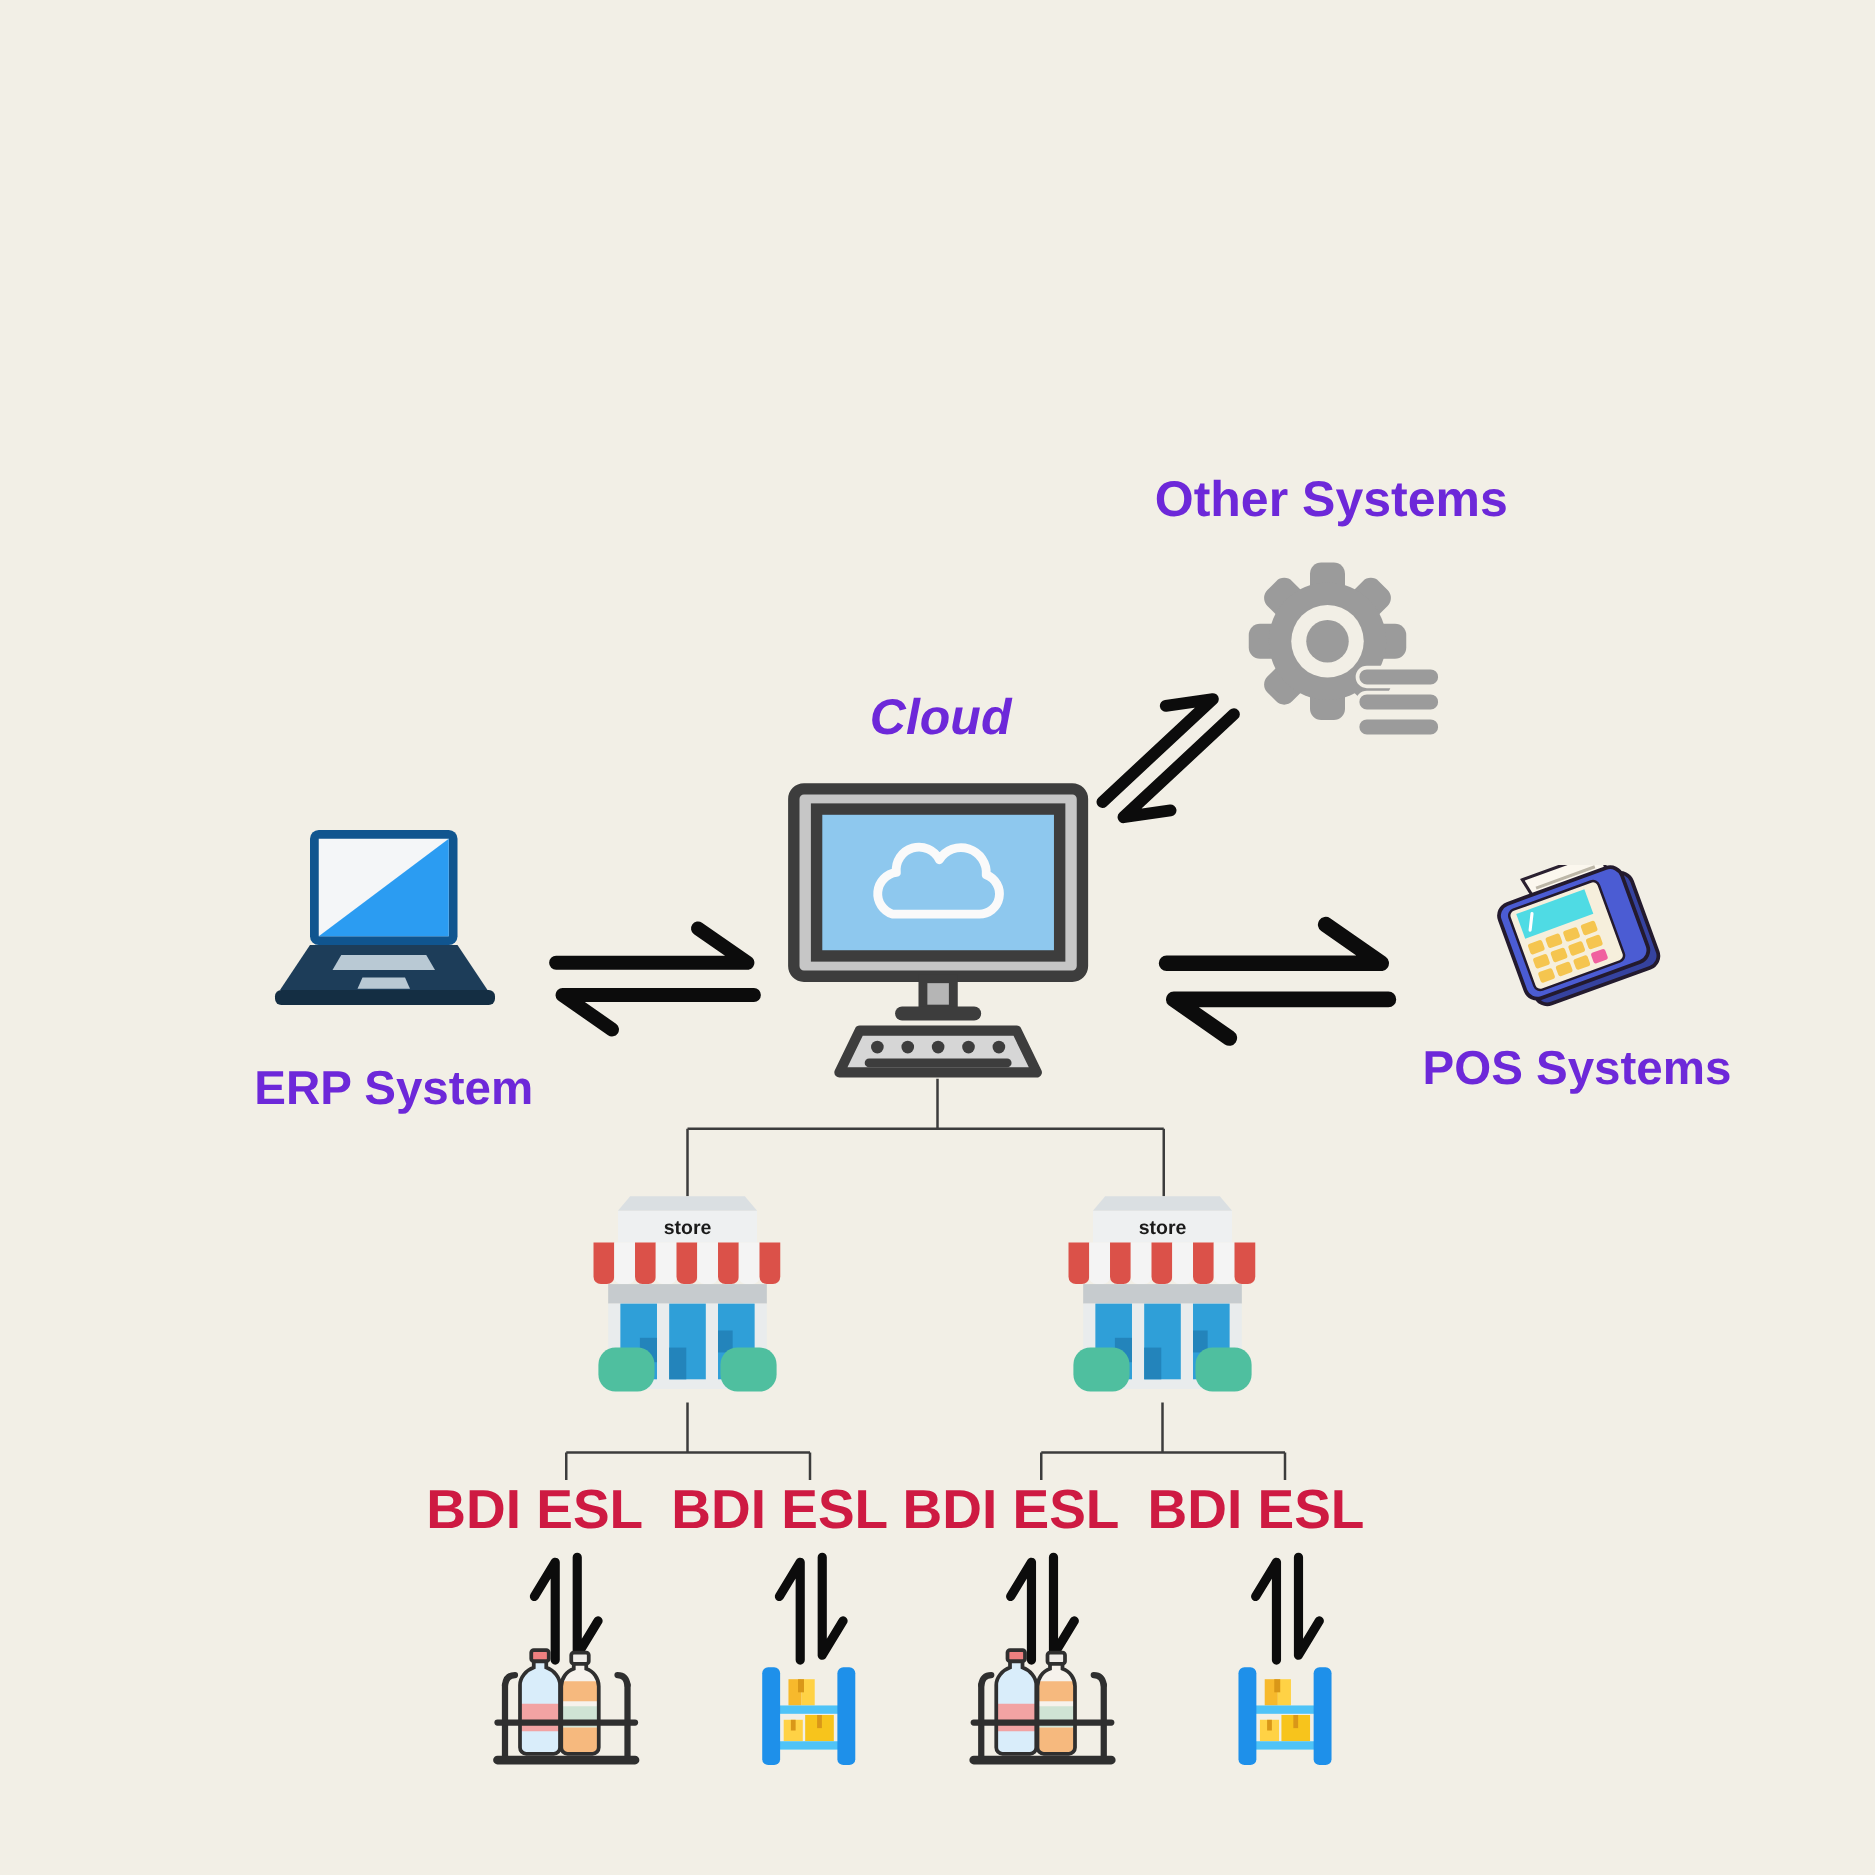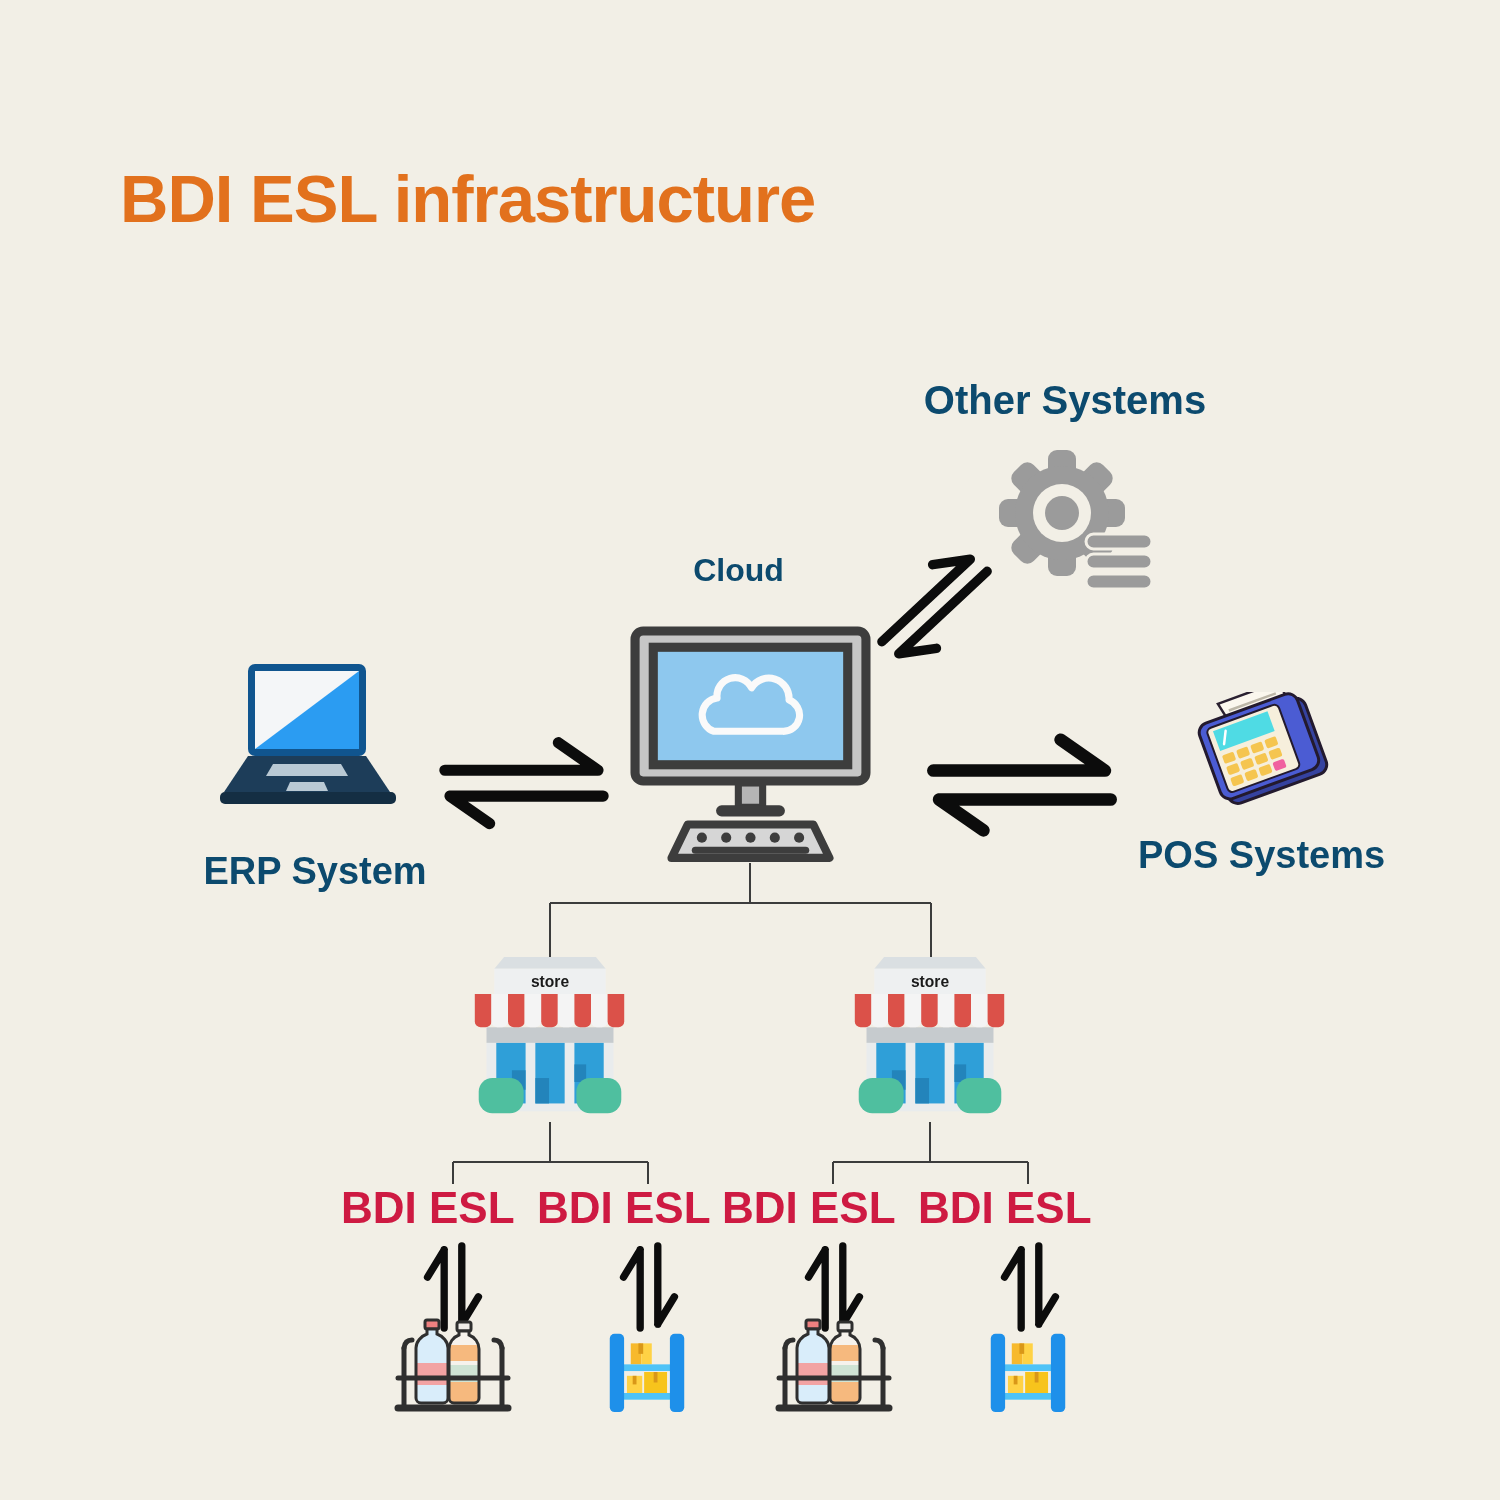--- a/index.html
+++ b/index.html
@@ -9,41 +9,40 @@
     font-family:"Liberation Sans",sans-serif;
   }
   .abs{position:absolute;}
   .title{
     left:120px;top:160px;
     font-size:67px;font-weight:700;letter-spacing:-1px;
     color:#e2711d;white-space:nowrap;
   }
   .node-label{
     position:absolute;text-align:center;font-weight:700;
-    color:#0c4a6e;white-space:nowrap;
+    color:#6d28d9;white-space:nowrap;
   }
   .lbl-other{left:910px;top:378px;width:310px;font-size:40px;}
-  .lbl-cloud{left:636px;top:552px;width:205px;font-size:32px;}
+  .lbl-cloud{left:650px;top:552px;width:205px;font-size:40px;font-style:italic;}
   .lbl-erp{left:200px;top:850px;width:230px;font-size:38px;}
   .lbl-pos{left:1138px;top:834px;width:235px;font-size:38px;}
   .esl-label{
     position:absolute;top:1183px;width:220px;
     font-size:44px;font-weight:700;color:#ce1a42;white-space:nowrap;
   }
   .esl-1{left:341px;} .esl-2{left:537px;} .esl-3{left:722px;} .esl-4{left:918px;}
   .store-sign-text{font-weight:700;}
   svg{display:block;}
   .rot-arrow{transform:rotate(-43deg);}
 </style>
 </head>
 <body>
 
 <div class="canvas">
 
-  <div class="abs title">BDI ESL infrastructure</div>
 
   <svg class="abs" style="left:0;top:0" width="1500" height="1500" viewBox="0 0 1500 1500">
     <g fill="none" stroke="#3c3c3c" stroke-width="2">
       <path d="M750 863 V903"></path>
       <path d="M550 903 H931"></path>
       <path d="M550 903 V957"></path>
       <path d="M931 903 V957"></path>
       <path d="M550 1122 V1162"></path>
       <path d="M453 1162 H648"></path>
       <path d="M453 1162 V1184"></path>

